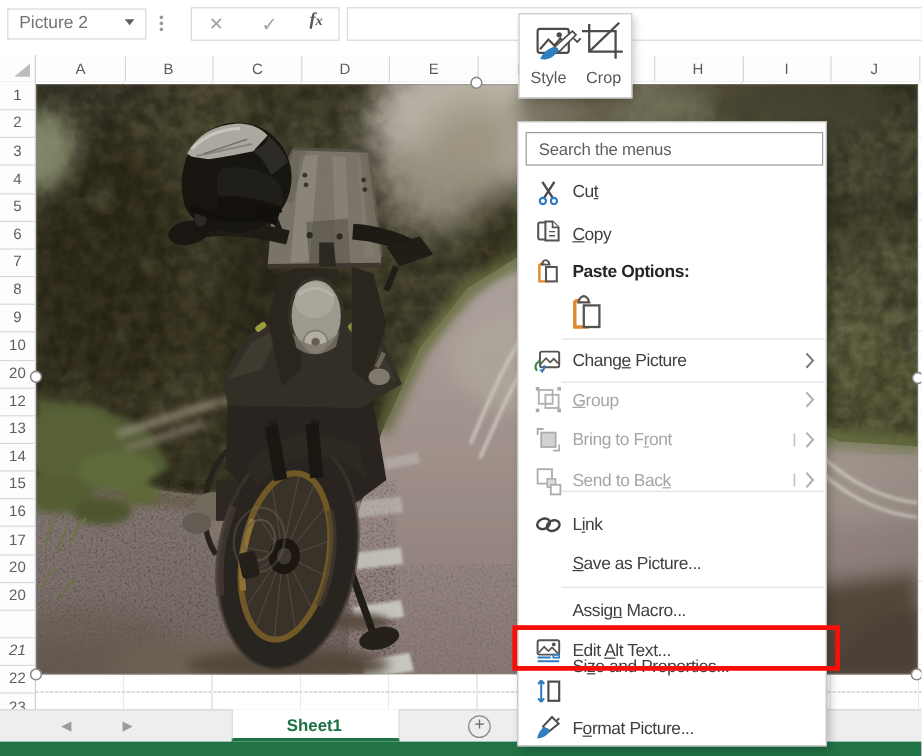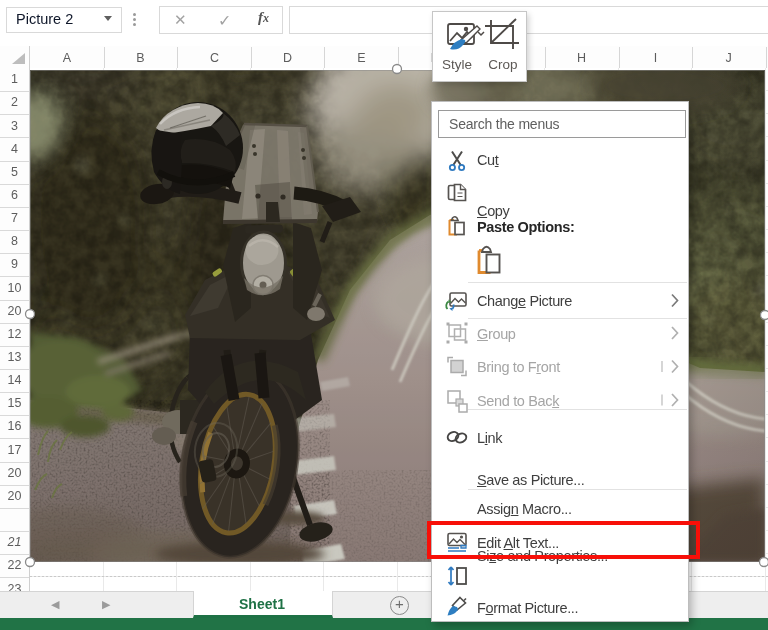--- a/index.html
+++ b/index.html
@@ -10,21 +10,21 @@
   .rownum{position:absolute;width:29px;text-align:center;color:#5d5d5d;font-size:12.5px;}
   .mitem{position:absolute;left:477px;font-size:14.5px;color:#3f3f3f;white-space:nowrap;letter-spacing:-0.35px;}
   .dis{color:#a5a5a5;}
   .sep{position:absolute;left:468px;right:2px;height:1px;background:#e2e2e2;}
   u{text-decoration:underline;}
 </style>
 </head>
 <body>
 
 <div class="box" style="left:6px;top:7px;width:114px;height:24px;"></div>
-<div class="abs" style="left:16px;top:11px;font-size:14.5px;color:#0f172a;">Picture 2</div>
+<div class="abs" style="left:16px;top:11px;font-size:14.5px;color:#737373;">Picture 2</div>
 <div class="abs" style="left:104px;top:16px;width:0;height:0;border-left:4.5px solid transparent;border-right:4.5px solid transparent;border-top:5.5px solid #5f5f5f;"></div>
 <div class="abs" style="left:133px;top:11px;color:#8a8a8a;font-size:13px;line-height:6px;letter-spacing:0;"> 
     <div style="width:3px;height:3px;background:#9a9a9a;border-radius:50%;margin:2px 0;"></div>
     <div style="width:3px;height:3px;background:#9a9a9a;border-radius:50%;margin:2px 0;"></div>
     <div style="width:3px;height:3px;background:#9a9a9a;border-radius:50%;margin:2px 0;"></div>
   </div>
 <div class="box" style="left:159px;top:6px;width:122px;height:26px;"></div>
 <div class="abs" style="left:174px;top:11px;color:#a2a2a2;font-size:15px;">✕</div>
 <div class="abs" style="left:218px;top:11px;color:#a2a2a2;font-size:16px;">✓</div>
 <div class="abs" style="left:258px;top:9px;color:#555;font-size:15px;font-family:'Liberation Serif',serif;font-style:italic;font-weight:bold;">f<span style="font-size:12px;">x</span></div>
@@ -566,34 +566,34 @@
    <path d="M 241,259.5 l 5.5,6 l -5.5,6"></path>
    <path d="M 241,293 l 5.5,6 l -5.5,6"></path>
  </g>
  <g stroke="#c4c4c4" stroke-width="1.4">
    <path d="M 231,260 l 0,11"></path>
    <path d="M 231,293.5 l 0,11"></path>
  </g>
 </svg>
 
 <div class="mitem" style="top:152px;">Cu<u>t</u></div>
-<div class="mitem" style="top:203px;"><u>C</u>opy</div>
+<div class="mitem" style="top:188px;"><u>C</u>opy</div>
 <div class="mitem" style="top:219px;font-weight:bold;color:#262626;">Paste Options:</div>
 <div class="sep" style="top:282px;width:219px;right:auto;"></div>
 <div class="mitem" style="top:293px;">Chang<u>e</u> Picture</div>
 
 <div class="sep" style="top:318px;width:219px;right:auto;"></div>
 <div class="mitem dis" style="top:325.5px;"><u>G</u>roup</div>
 
 <div class="mitem dis" style="top:359px;">Bring to F<u>r</u>ont</div>
 
 <div class="mitem dis" style="top:392.5px;">Send to Bac<u>k</u></div>
 
 <div class="sep" style="top:409px;width:219px;right:auto;"></div>
 <div class="mitem" style="top:429.5px;">L<u>i</u>nk</div>
-<div class="mitem" style="top:472px;text-align:center;"><u>S</u>ave as Picture...</div>
+<div class="mitem" style="top:462px;text-align:center;"><u>S</u>ave as Picture...</div>
 <div class="sep" style="top:489px;width:219px;right:auto;"></div>
 <div class="mitem" style="top:500.5px;">Assig<u>n</u> Macro...</div>
 <div class="mitem" style="top:534.5px;">Edit <u>A</u>lt Text...</div>
 <div class="mitem" style="top:548px;">Si<u>z</u>e and Properties...</div>
 <div class="mitem" style="top:599.5px;">F<u>o</u>rmat Picture...</div>
 
 <div class="abs" style="left:427px;top:521px;width:273px;height:38px;border:4px solid #f70f08;box-sizing:border-box;"></div>
 
 </body></html>

